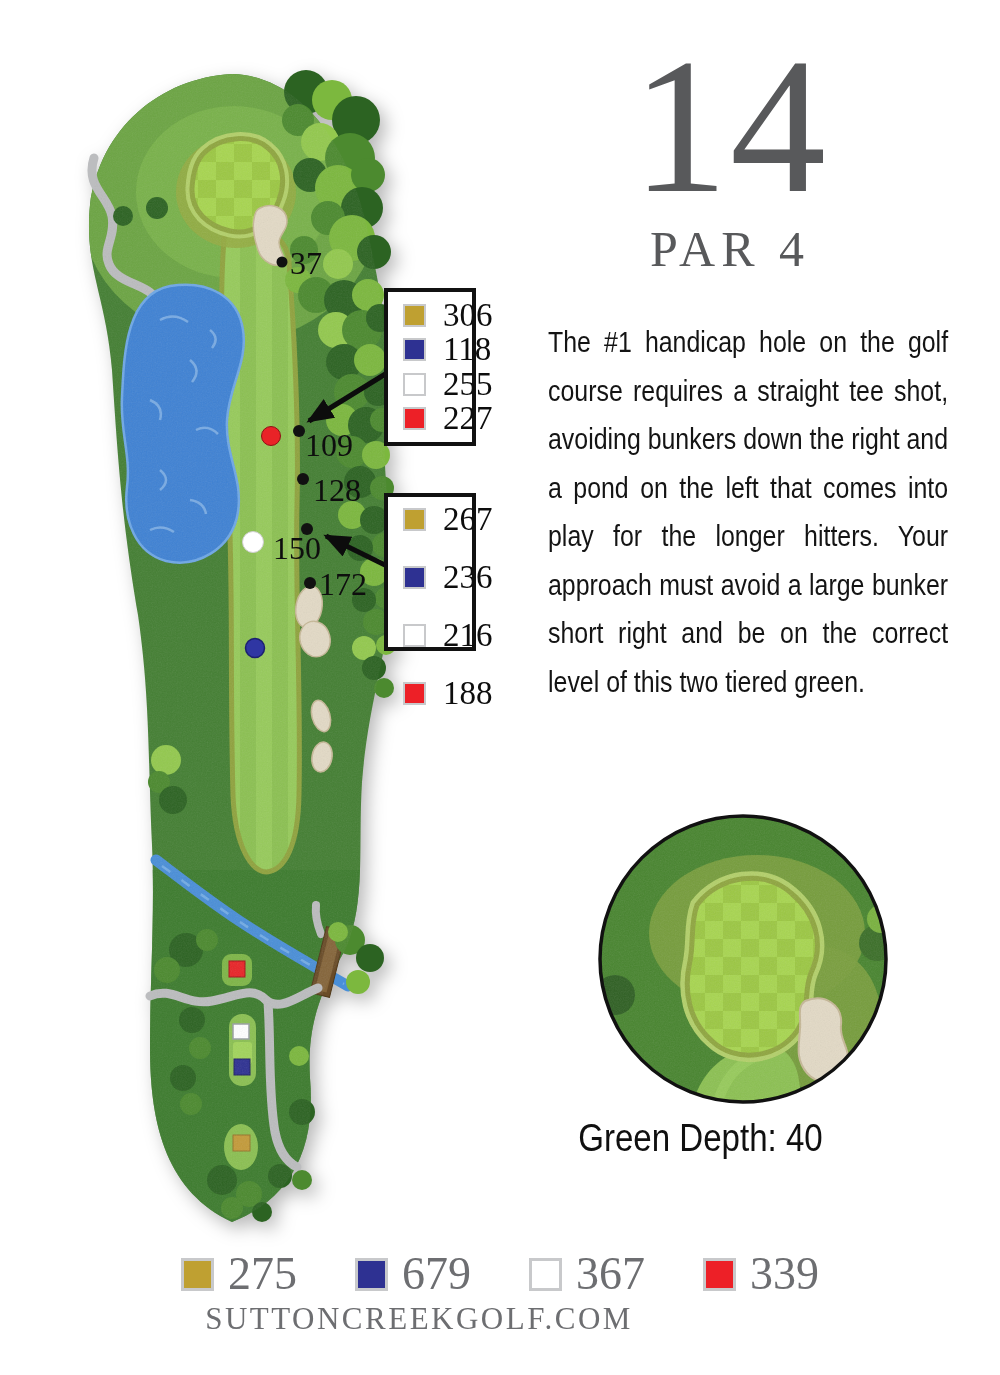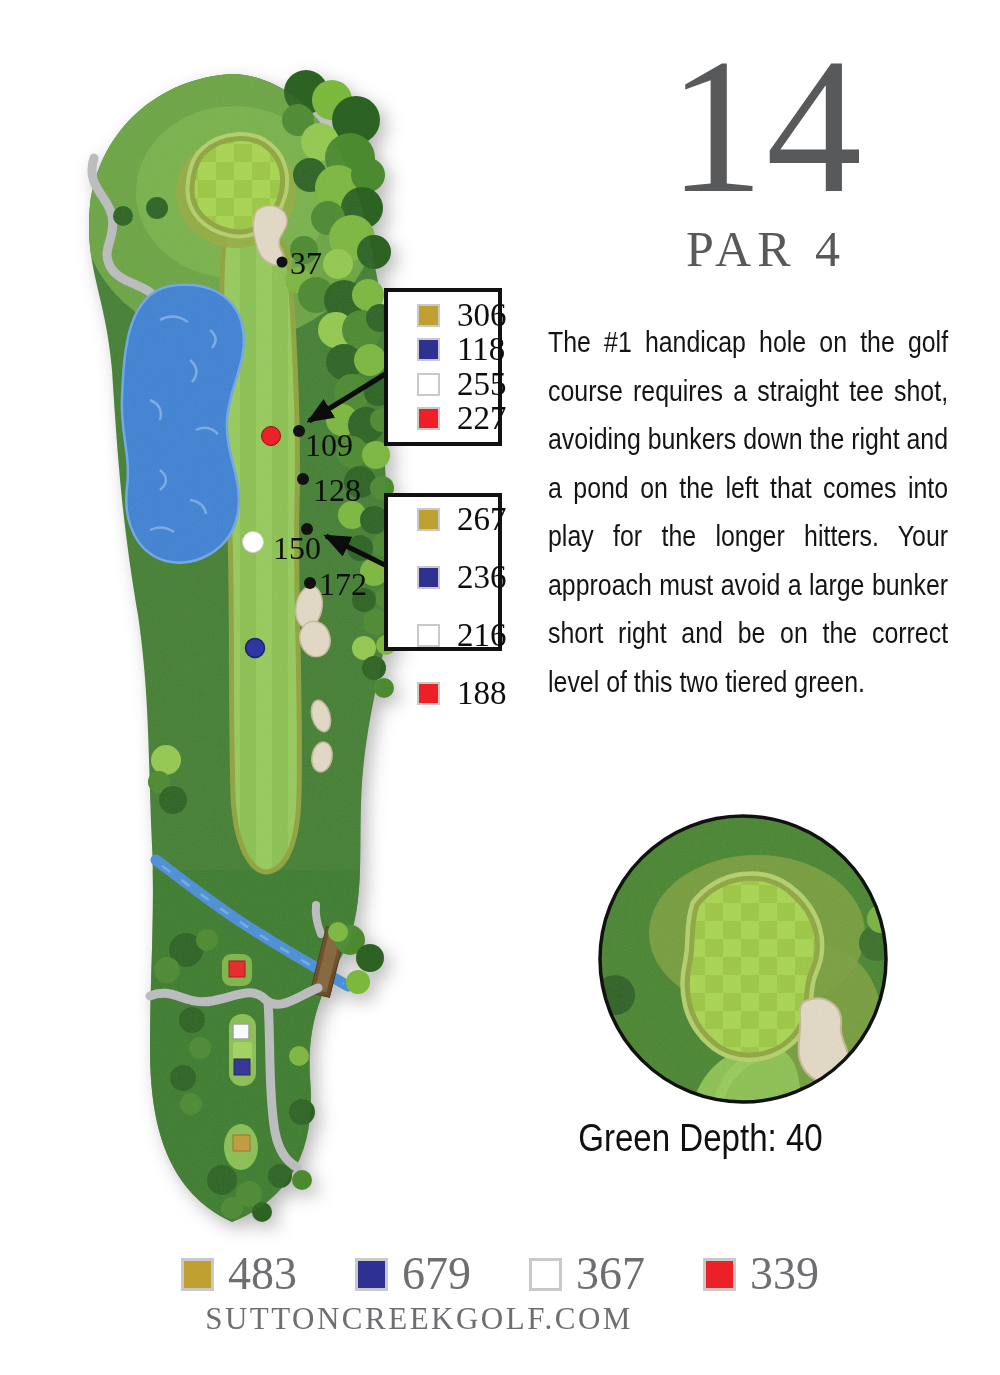--- a/index.html
+++ b/index.html
@@ -3,28 +3,28 @@
 <meta charset="utf-8">
 <style>
   html,body{margin:0;padding:0;background:#fff;}
   #page{position:relative;width:1000px;height:1375px;background:#ffffff;overflow:hidden;
         font-family:"Liberation Serif",serif;}
   
   #course-svg{position:absolute;left:0;top:0;filter:drop-shadow(6px 7px 9px rgba(0,0,0,.28));}
   .td{fill:#2c6322;} .tm{fill:#4c8a2f;} .tl{fill:#7cb83e;} .ty{fill:#93c94e;}
   .maplabel{font-family:"Liberation Serif",serif;font-size:32px;fill:#0e0e0e;}
   
-  .ybox{position:absolute;left:384px;width:118px;height:158px;background:#fff;border:4px solid #111;
+  .ybox{position:absolute;left:384px;width:92px;height:158px;background:#fff;border:4px solid #111;
         box-sizing:border-box;display:flex;flex-direction:column;justify-content:space-around;
-        padding:6px 0 6px 29px;z-index:5;}
+        padding:6px 0 6px 15px;z-index:5;}
   .yrow{display:flex;align-items:center;height:34px;}
   .sw{width:23px;height:23px;border:2px solid #c8c9cb;box-sizing:border-box;flex:0 0 auto;}
   .yval{font-size:33px;color:#0d0d0d;margin-left:17px;line-height:1;}
   
-  #hole-head{position:absolute;left:576px;top:42px;width:380px;text-align:center;color:#58595b;z-index:4;}
+  #hole-head{position:absolute;left:540px;top:42px;width:380px;text-align:center;color:#58595b;z-index:4;}
   #hole-number{font-size:192px;line-height:170px;letter-spacing:2px;}
   #hole-par{font-size:50px;letter-spacing:6px;margin-top:8px;}
   #hole-desc{position:absolute;left:548px;top:318px;width:400px;z-index:4;}
   #hole-desc .cond{display:inline-block;width:482px;transform:scaleX(0.83);transform-origin:top left;
         font-family:"Liberation Sans",sans-serif;font-size:30px;line-height:48.5px;color:#141414;
         text-align:justify;}
   #green-inset{position:absolute;left:597px;top:813px;}
   #green-depth{position:absolute;left:560px;top:1117px;width:372px;text-align:left;z-index:4;}
   #green-depth .cond{display:inline-block;transform:scaleX(0.87);transform-origin:top center;
         font-family:"Liberation Sans",sans-serif;font-size:38px;color:#101010;}
@@ -323,21 +323,21 @@
     <circle cx="146" cy="146" r="143" fill="none" stroke="#111" stroke-width="3.5"></circle>
   </svg>
 
   <div id="green-depth">
     <span class="cond">Green Depth: 40</span>
   </div>
 
   <div id="tee-legend">
     <div class="titem">
       <span class="tsw" style="background: rgb(191, 160, 49);"></span>
-      <span class="tval">483</span>
+      <span class="tval">275</span>
       </div>
     <div class="titem">
       <span class="tsw" style="background: rgb(46, 49, 146);"></span>
       <span class="tval">679</span>
       </div>
     <div class="titem">
       <span class="tsw" style="background: rgb(255, 255, 255);"></span>
       <span class="tval">367</span>
       </div>
     <div class="titem">

